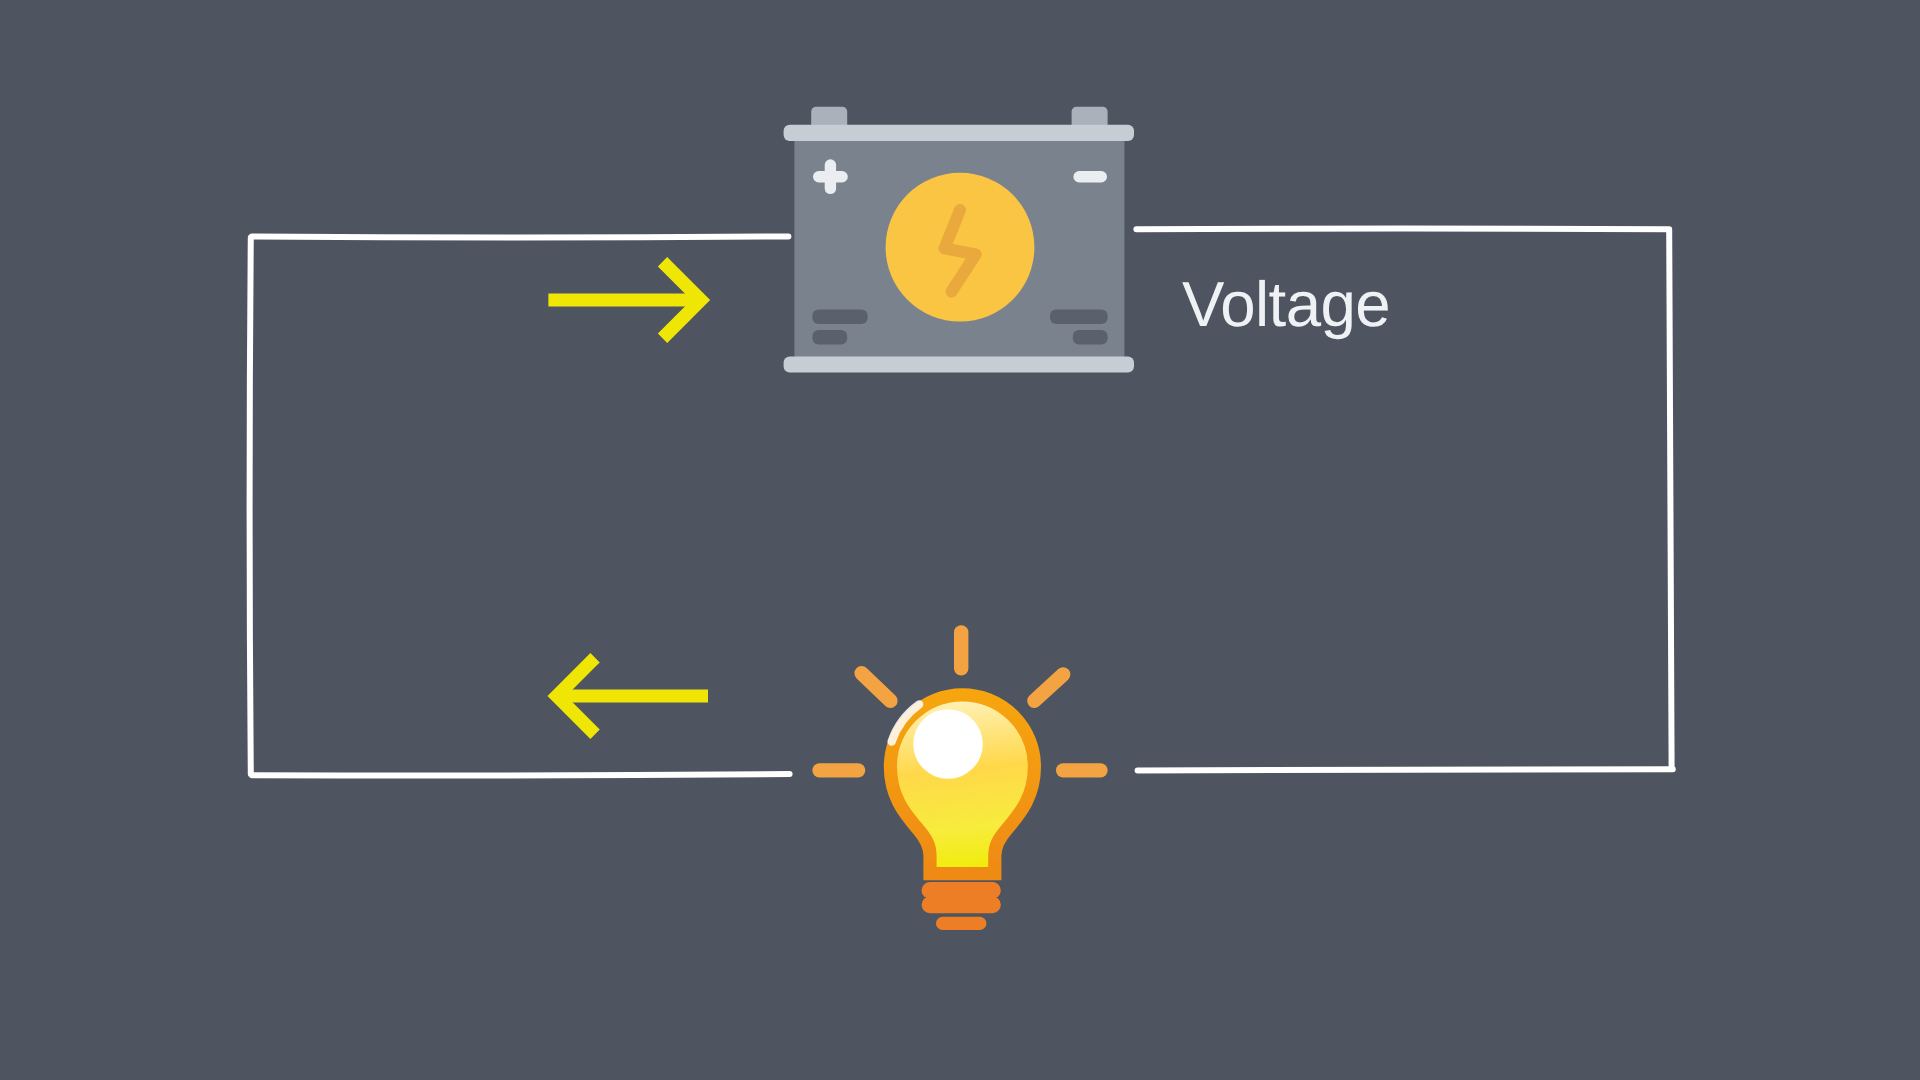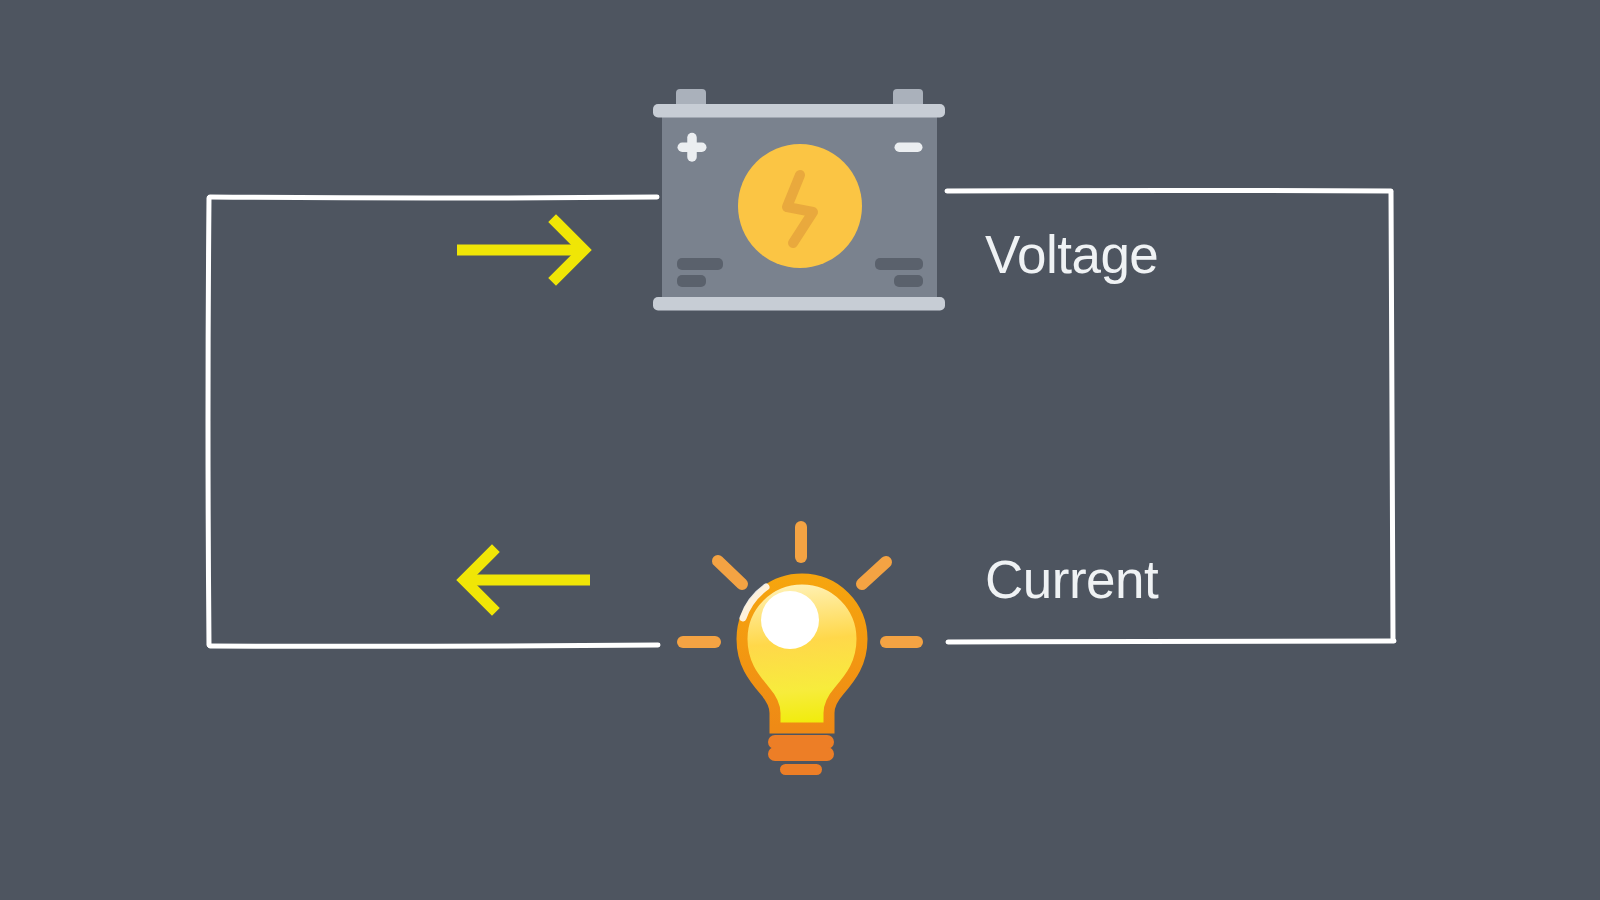--- a/index.html
+++ b/index.html
@@ -120,15 +120,14 @@
     <path class="gleam" d="M 75,118 A 63,63 0 0 1 98,87"></path>
     <circle class="highlight" cx="122" cy="120" r="29"></circle>
     <g>
       <rect class="bulb-base" x="100" y="235" width="66" height="14" rx="7"></rect>
       <rect class="bulb-base" x="100" y="247" width="66" height="14" rx="7"></rect>
       <rect class="bulb-base" x="112" y="264" width="42" height="11" rx="5.5"></rect>
     </g>
   </svg>
 
   <div id="voltage-label" class="diagram-label">Voltage</div>
-  <div id="current-label" class="diagram-label">Current</div>
 
 </div>
 
 </body></html>

